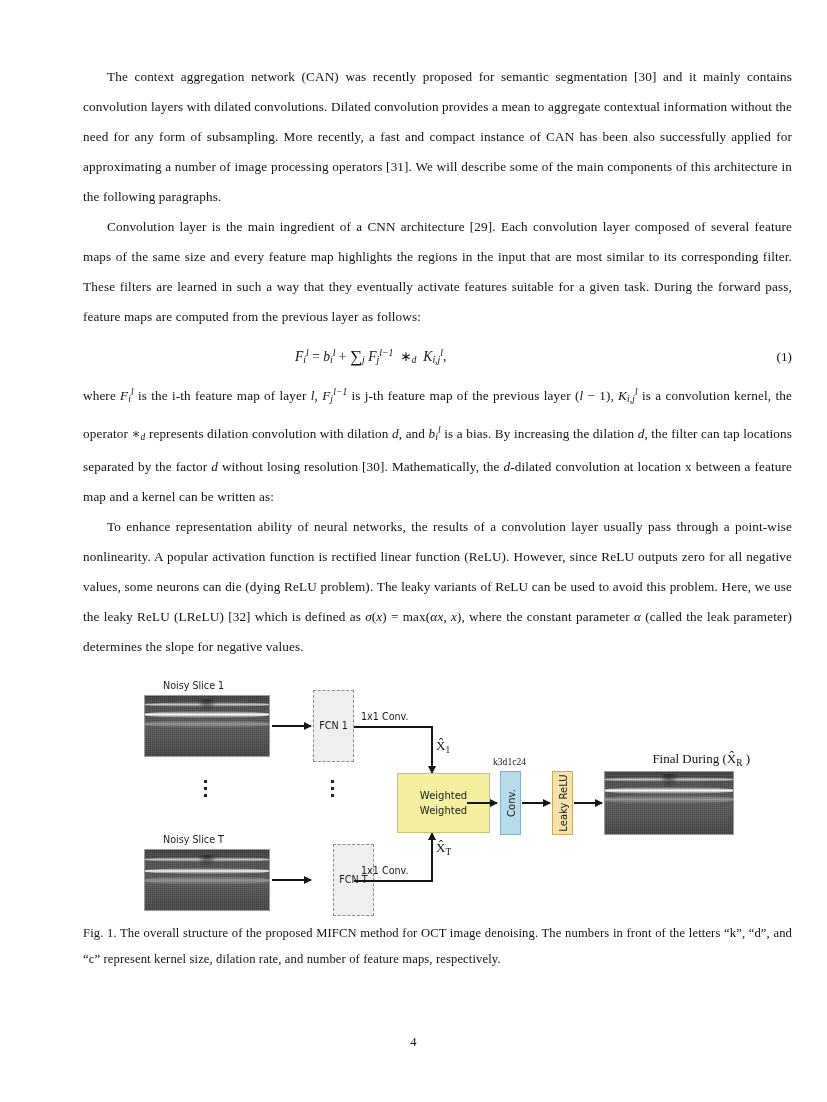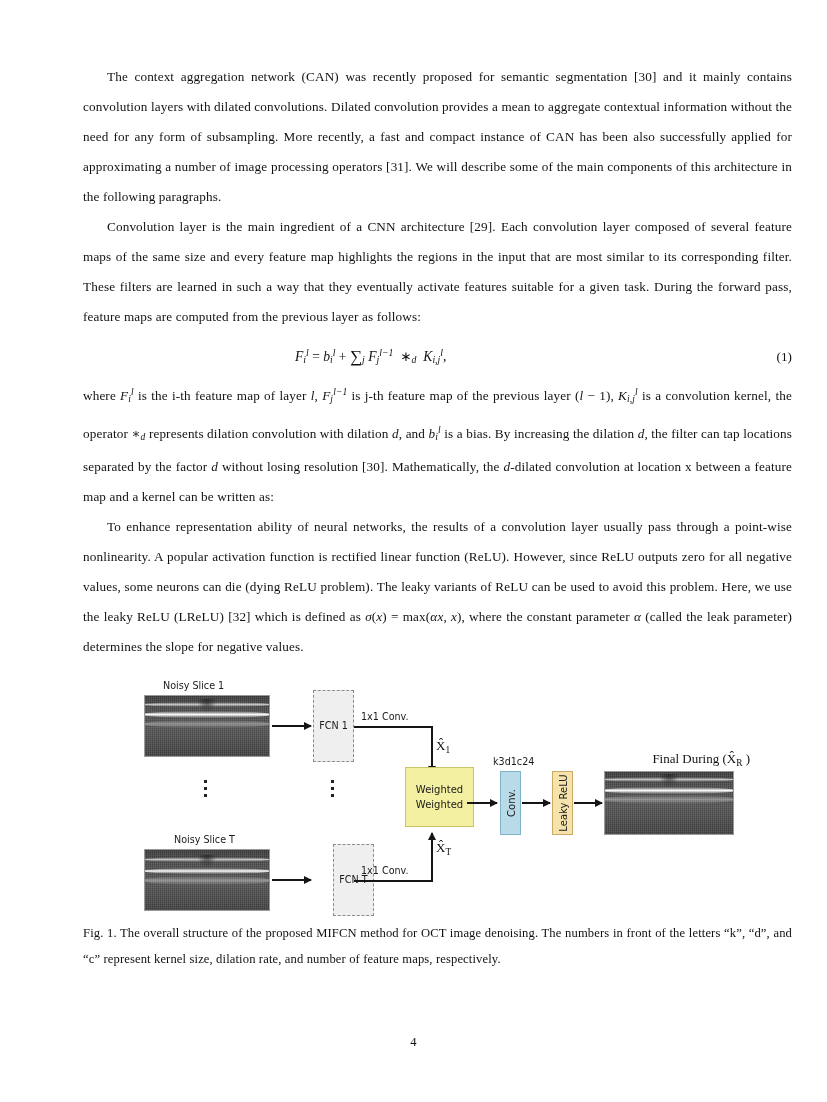--- a/index.html
+++ b/index.html
@@ -274,42 +274,42 @@
         <i></i>
         <i></i>
         <i></i>
       </div>
     <div class="dots" style="left:264px; top:102px;">
         <i></i>
         <i></i>
         <i></i>
       </div>
 
-    <div class="fig-label" style="left:96px; top:156px;margin-left:11px;">Noisy Slice T</div>
+    <div class="fig-label" style="left:96px; top:156px;">Noisy Slice T</div>
     <div class="oct" style="left:77px; top:171px; width:126px; height:62px;">
       <div class="noise"></div>
       <div class="band band-top" style="top:12%;"></div>
       <div class="band band-bright" style="top:30%;"></div>
       <div class="band band-soft" style="top:44%;"></div>
       <div class="fovea" style="top:8%;"></div>
     </div>
     <div class="arrow-h" style="left:205px; top:201px; width:39px;"></div>
     <div class="fcn-box" style="left:246px; top:166px; width:41px; height:72px;margin-left:20px;">FCN T</div>
     <div class="fig-label" style="left:294px; top:187px;">1x1 Conv.</div>
     <div class="line-h" style="left:287px; top:202px; width:79px;"></div>
     <div class="arrow-up" style="left:364px; top:155px; height:48px;"></div>
     <div class="fig-label-serif" style="left:369px; top:162px;">X̂<span class="sub" style="font-style:normal;">T</span></div>
 
-    <div class="wavg-box" style="left:330px; top:89px; width:69px; height:60px;margin-left:8px;">
+    <div class="wavg-box" style="left:330px; top:95px; width:93px; height:60px;">
       <span>Weighted</span>
       <span>Weighted</span>
     </div>
     <div class="arrow-h" style="left:400px; top:124px; width:30px;"></div>
 
-    <div class="fig-label" style="left:426px; top:78px;">k3d1c24</div>
+    <div class="fig-label" style="left:426px; top:78px;font-family:Liberation Serif, serif;">k3d1c24</div>
     <div class="conv-box" style="left:433px; top:93px; width:21px; height:64px;">
       <span class="vert-text">Conv.</span>
     </div>
     <div class="arrow-h" style="left:455px; top:124px; width:28px;"></div>
 
     <div class="relu-box" style="left:485px; top:93px; width:21px; height:64px;">
       <span class="vert-text">Leaky ReLU</span>
     </div>
     <div class="arrow-h" style="left:507px; top:124px; width:28px;"></div>
 

